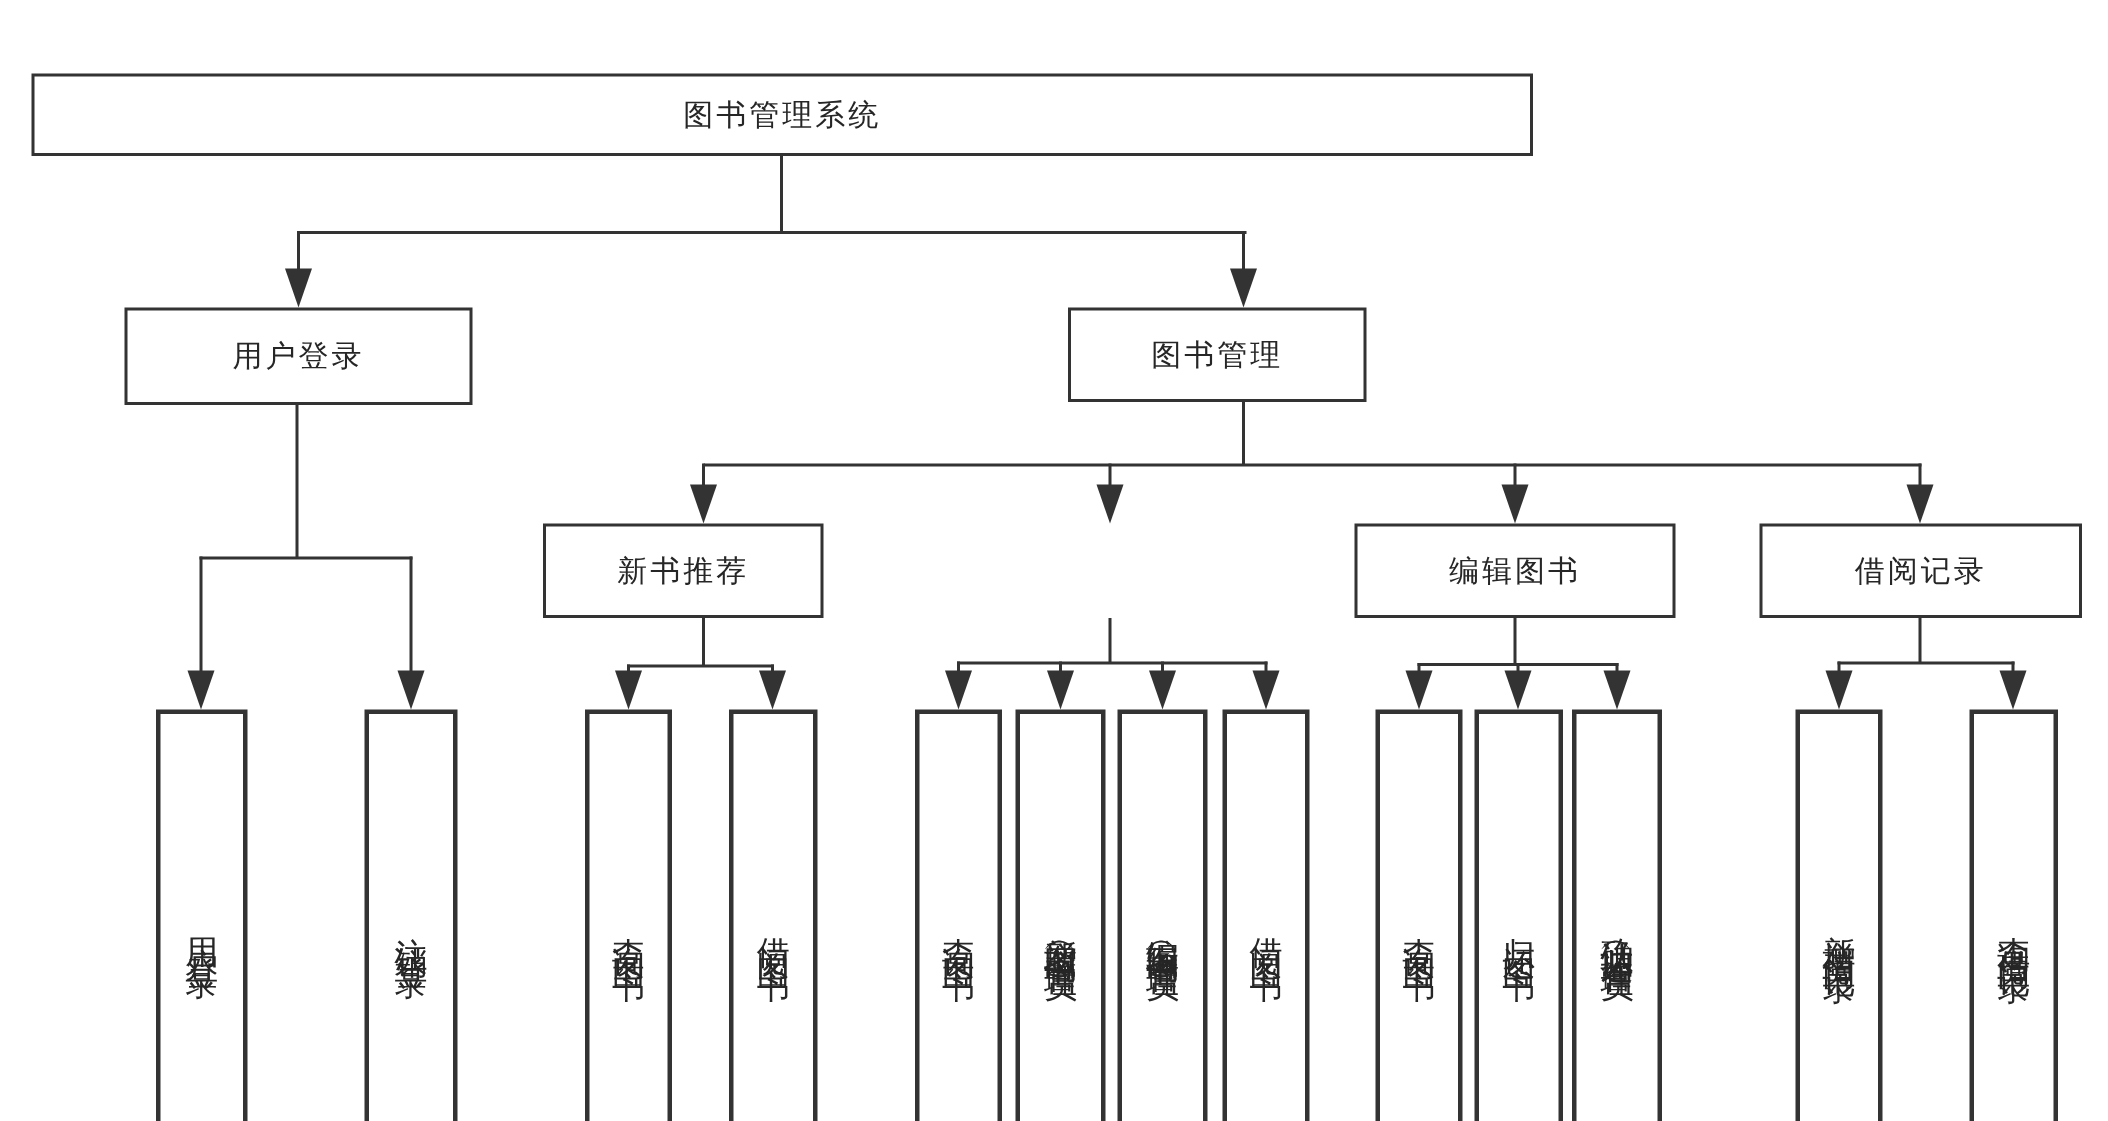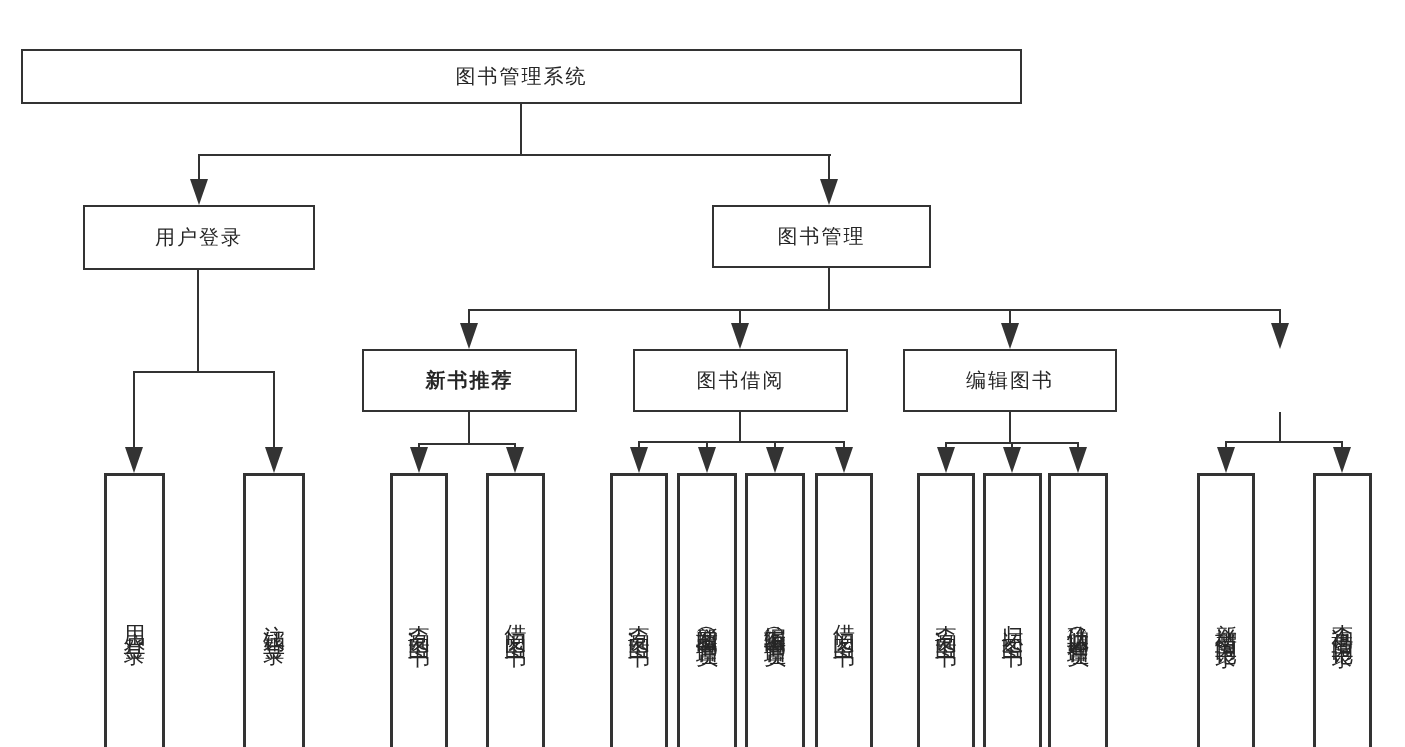--- a/index.html
+++ b/index.html
@@ -47,28 +47,28 @@
 </style>
 </head>
 <body>
 
 <div id="stage">
 
   <div class="box" style="left:21px;top:13px;width:1001px;height:55px;">图书管理系统</div>
 
   <div class="box" style="left:83px;top:169px;width:232px;height:65px;">用户登录</div>
 
-  <div class="box" style="left:712px;top:169px;width:219px;height:63px;">图书管理</div>
+  <div class="box" style="left:712px;top:169px;width:199px;height:63px;">图书管理</div>
 
-  <div class="box" style="left:362px;top:313px;width:215px;height:63px;font-weight:bold;">新书推荐</div>
+  <div class="box" style="left:362px;top:313px;width:187px;height:63px;">新书推荐</div>
 
-  <div class="box" style="left:633px;top:313px;width:215px;height:63px;">图书借阅</div>
 
   <div class="box" style="left:903px;top:313px;width:214px;height:63px;">编辑图书</div>
 
+  <div class="box" style="left:1173px;top:313px;width:215px;height:63px;">借阅记录</div>
 
   <div class="box vbox" style="left:104px;top:437px;width:61px;height:296px;">用户登录</div>
 
   <div class="box vbox" style="left:243px;top:437px;width:62px;height:296px;">注销登录</div>
 
   <div class="box vbox" style="left:390px;top:437px;width:58px;height:296px;">查询图书</div>
 
   <div class="box vbox" style="left:486px;top:437px;width:59px;height:296px;">借阅图书</div>
 
   <div class="box vbox" style="left:610px;top:437px;width:58px;height:296px;">查询图书</div>

